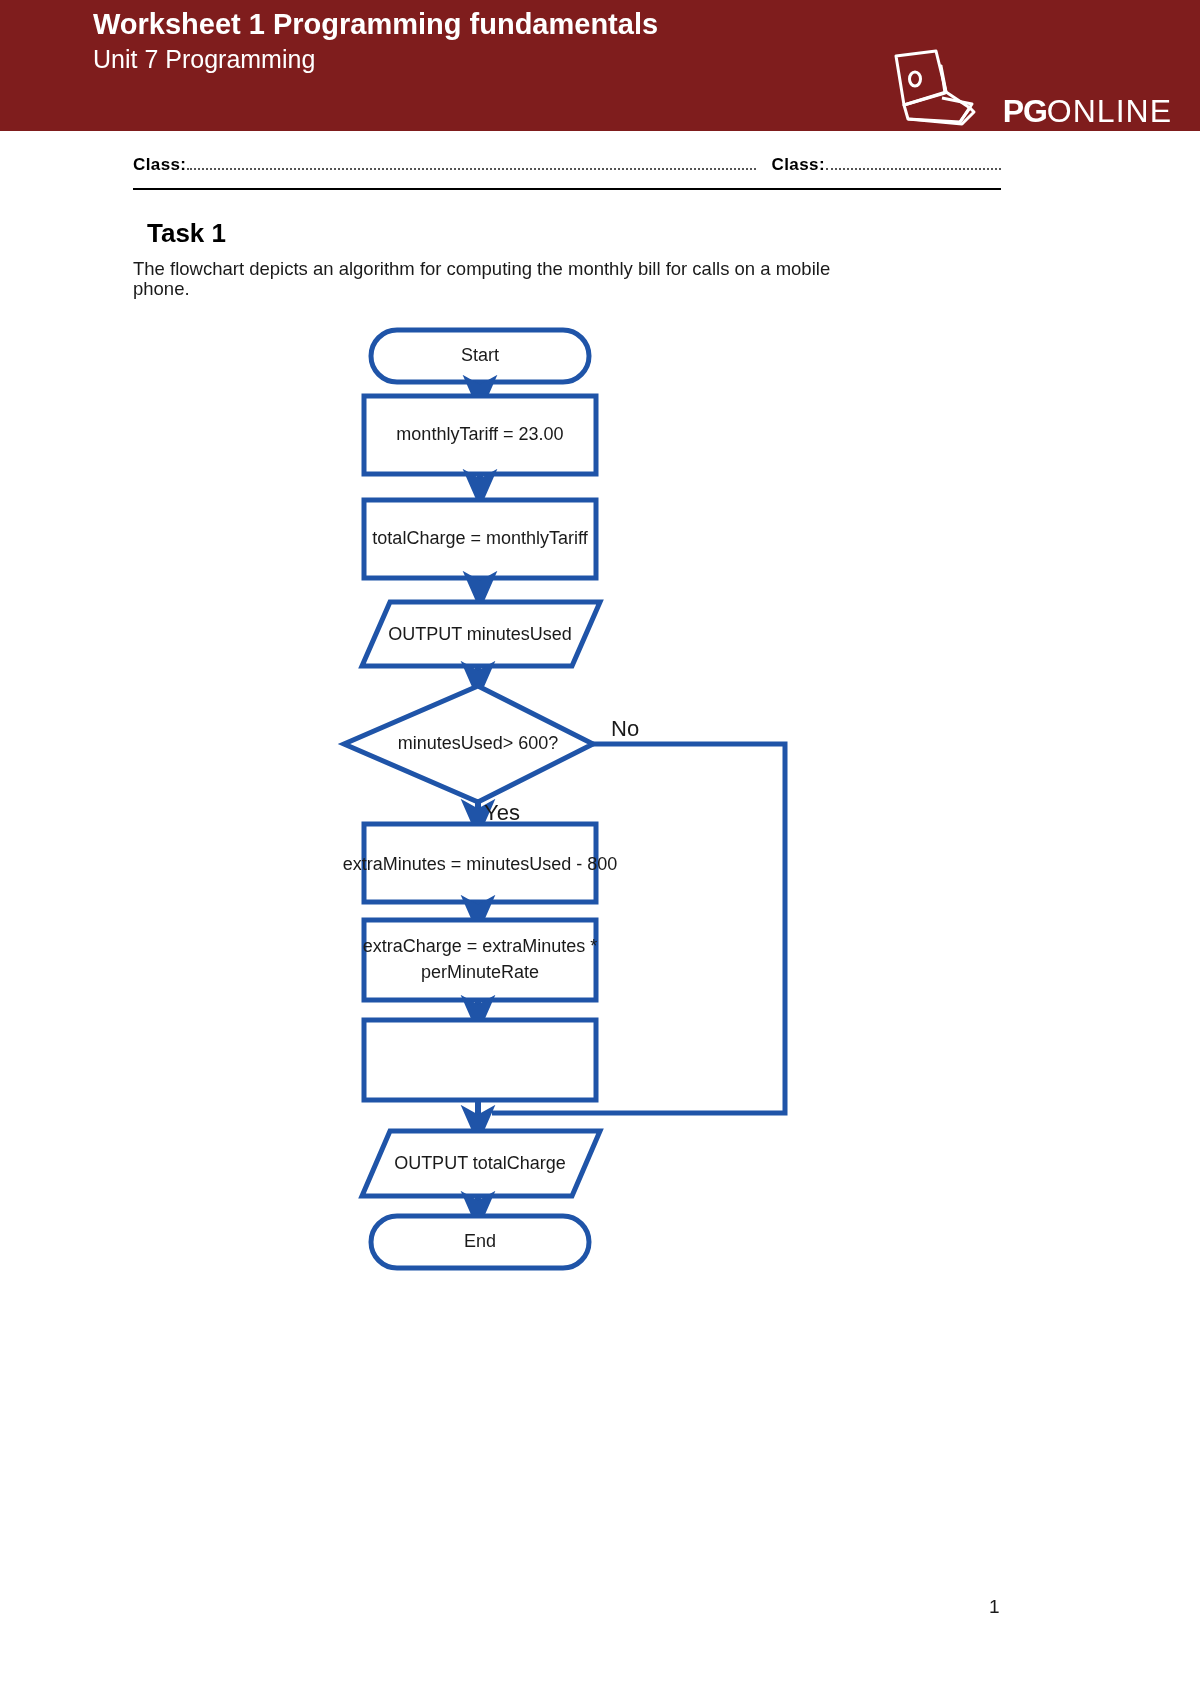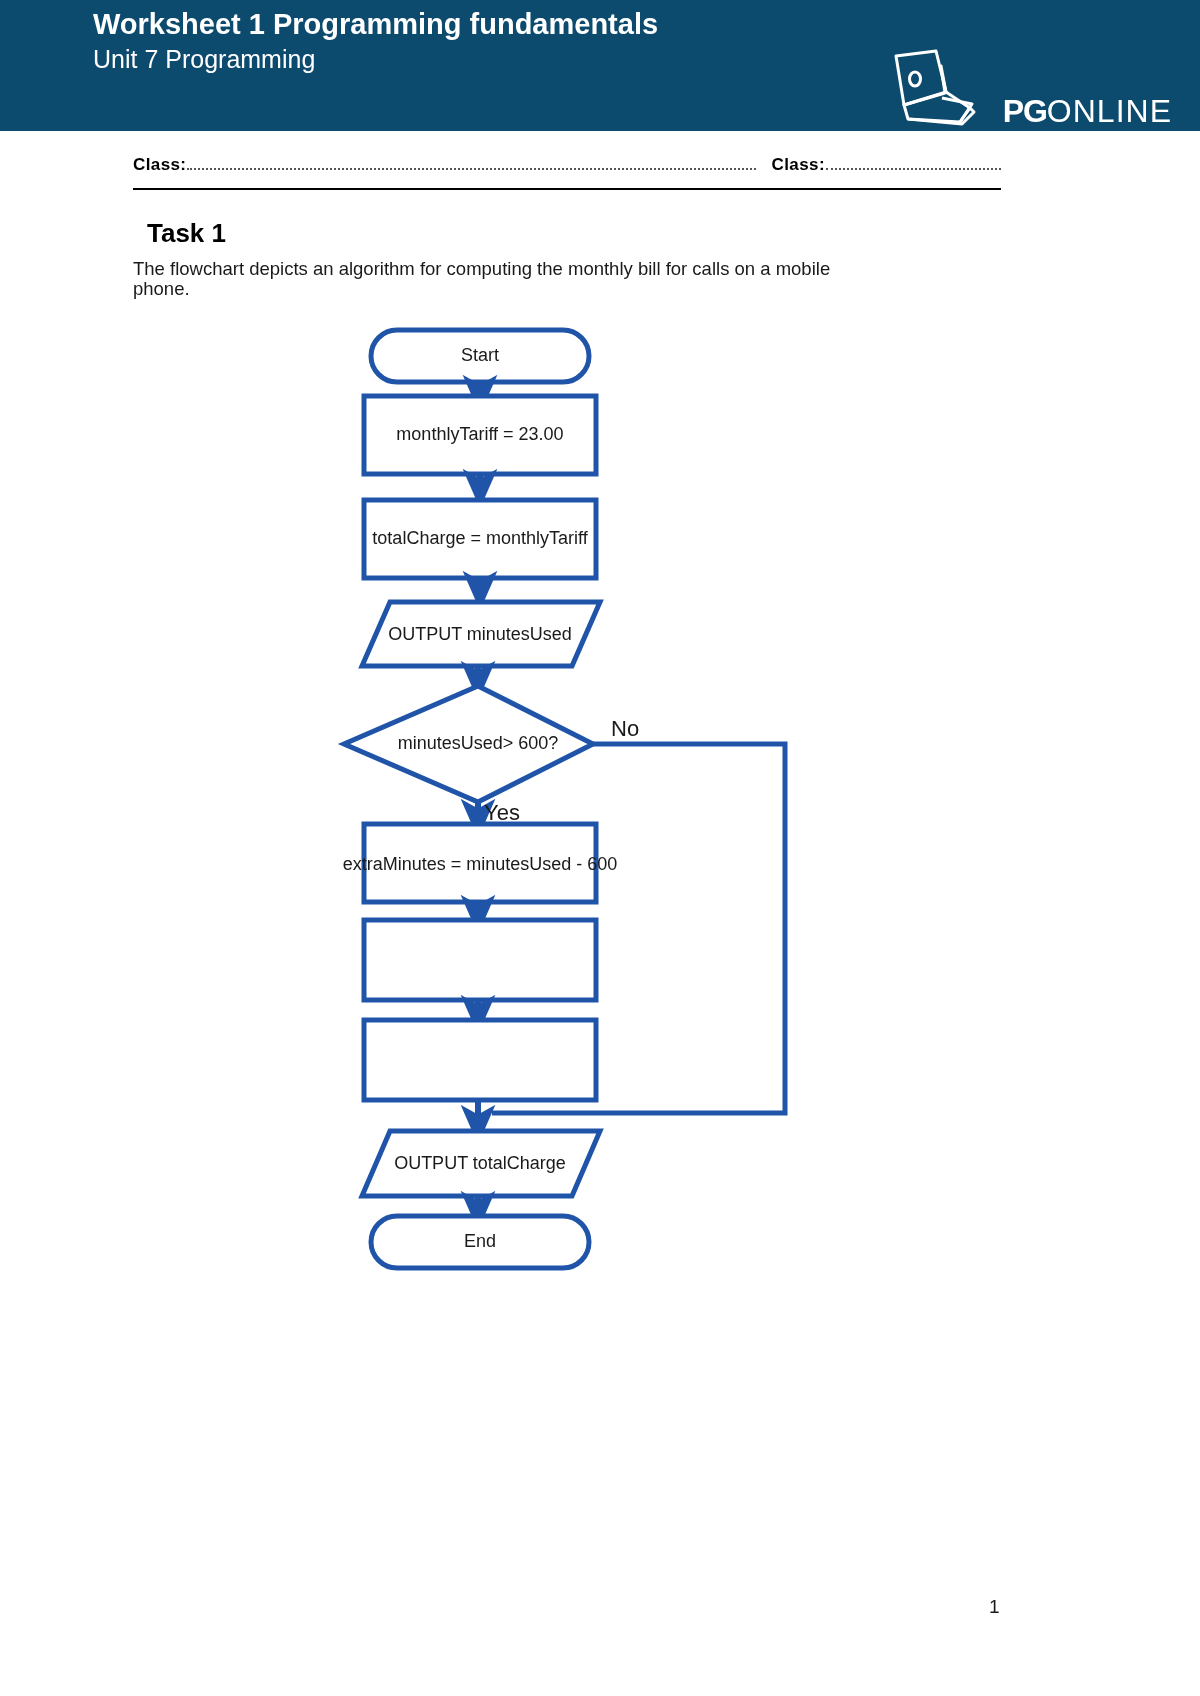--- a/index.html
+++ b/index.html
@@ -15,21 +15,21 @@
     color: #000000;
     overflow: hidden;
   }
 
   
   .header {
     position: absolute;
     left: 0; top: 0;
     width: 1200px;
     height: 131px;
-    background: #0c4a6e;
+    background: #7f1d1d;
     box-sizing: border-box;
   }
   .header-title {
     position: absolute;
     left: 93px;
     top: 8px;
     font-size: 29px;
     font-weight: bold;
     color: #ffffff;
     letter-spacing: 0px;
@@ -237,22 +237,26 @@
   <div class="fc-label" style="left:371px; top:27px; width:218px;">Start</div>
 
   <div class="fc-label" style="left:340px; top:106px; width:280px;">monthlyTariff = 23.00</div>
 
   <div class="fc-label" style="left:330px; top:210px; width:300px;">totalCharge = monthlyTariff</div>
 
   <div class="fc-label" style="left:340px; top:306px; width:280px;">OUTPUT minutesUsed</div>
 
   <div class="fc-label" style="left:338px; top:415px; width:280px;">minutesUsed&gt; 600?</div>
 
-  <div class="fc-label" style="left:300px; top:536px; width:360px;">extraMinutes = minutesUsed - 600</div>
-
+  <div class="fc-label" style="left:300px; top:536px; width:360px;">extraMinutes = minutesUsed - 800</div>
+
+  <div class="fc-label two-line" style="left:330px; top:615px; width:300px;">
+    <span>extraCharge = extraMinutes *</span><br>
+    <span>perMinuteRate</span>
+  </div>
 
 
   <div class="fc-label" style="left:340px; top:835px; width:280px;">OUTPUT totalCharge</div>
 
   <div class="fc-label" style="left:371px; top:913px; width:218px;">End</div>
 
   
   <div class="branch-label" style="left:611px; top:398px;">No</div>
 
   <div class="branch-label" style="left:484px; top:482px;">Yes</div>

